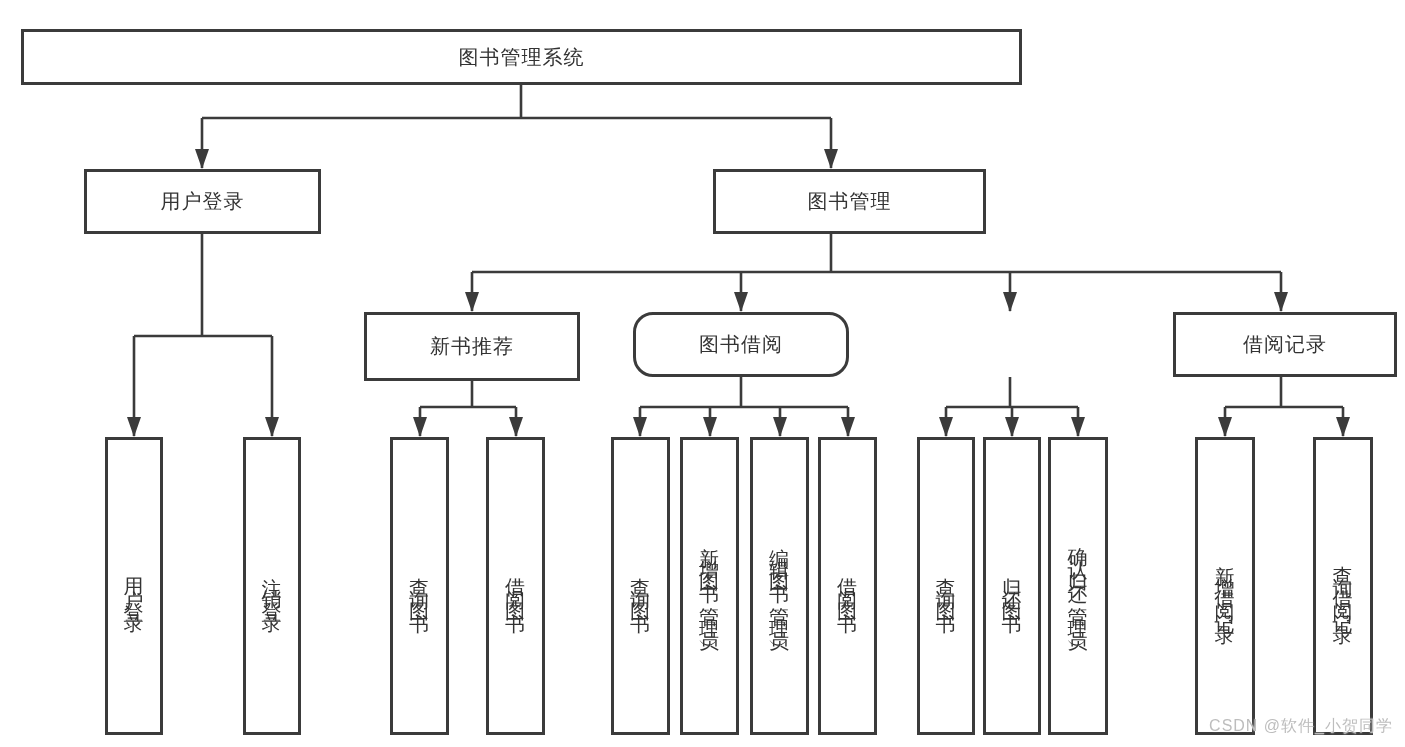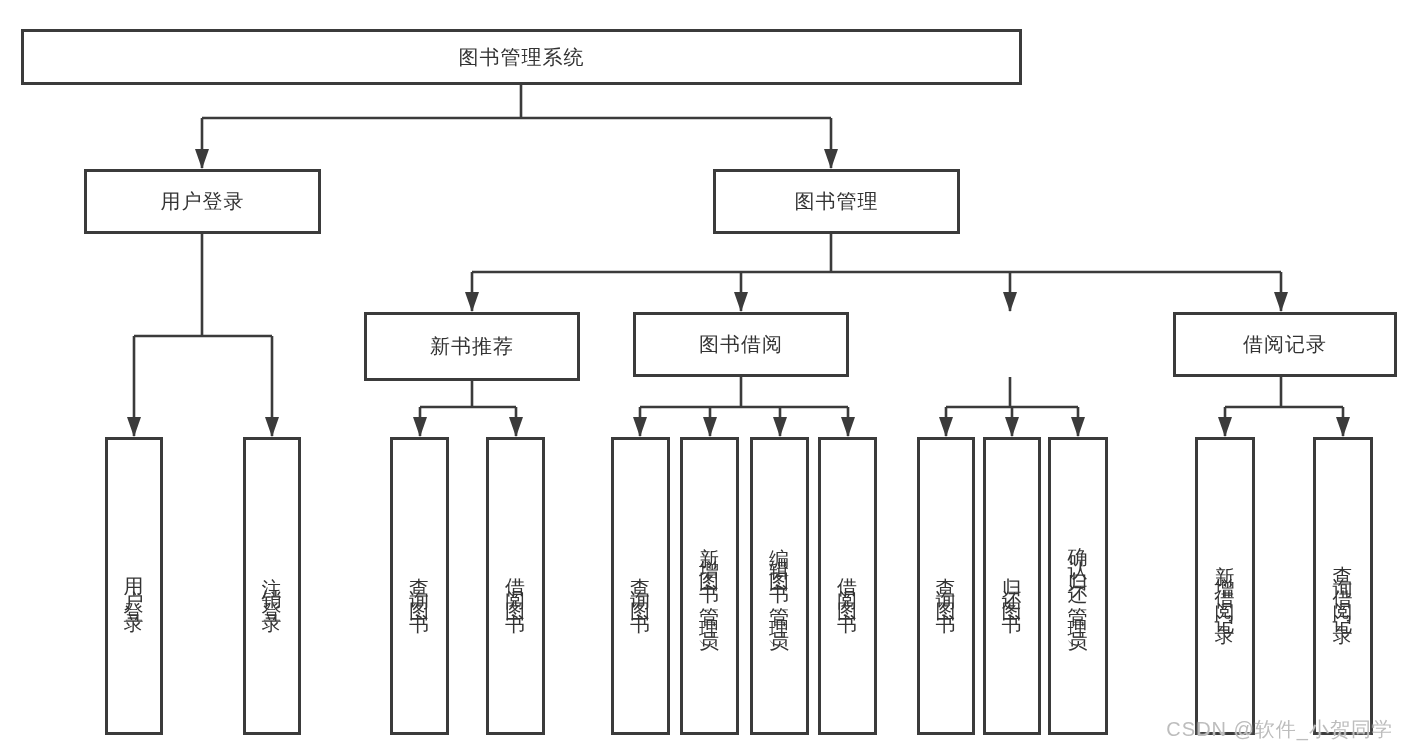--- a/index.html
+++ b/index.html
@@ -46,21 +46,21 @@
   .vbox {
     writing-mode: vertical-rl;
     text-orientation: mixed;
     letter-spacing: 12px;
     line-height: 1;
   }
   .watermark {
     position: absolute;
     top: 716px;
     right: 12px;
-    font-size: 20px;
+    font-size: 16px;
     color: var(--watermark);
     letter-spacing: 1px;
     white-space: nowrap;
     text-shadow: 0 0 2px #ffffff;
     z-index: 5;
   }
 </style>
 </head>
 <body>
 
@@ -98,24 +98,24 @@
     <path class="wire" d="M946 407 V436" marker-end="url(#arrow)"></path>
     <path class="wire" d="M1012 407 V436" marker-end="url(#arrow)"></path>
     <path class="wire" d="M1078 407 V436" marker-end="url(#arrow)"></path>
     <path class="wire" d="M1225 407 V436" marker-end="url(#arrow)"></path>
     <path class="wire" d="M1343 407 V436" marker-end="url(#arrow)"></path>
   </svg>
 
   <div class="node hbox" style="left:21px; top:13px; width:1001px; height:56px;margin-top:16px;">图书管理系统</div>
 
   <div class="node hbox" style="left:84px; top:169px; width:237px; height:65px;">用户登录</div>
-  <div class="node hbox" style="left:713px; top:169px; width:247px; height:65px;text-align:center;">图书管理</div>
+  <div class="node hbox" style="left:713px; top:169px; width:273px; height:65px;text-align:center;">图书管理</div>
 
   <div class="node hbox" style="left:364px; top:312px; width:216px; height:69px;">新书推荐</div>
-  <div class="node hbox" style="left:633px; top:312px; width:216px; height:65px;">图书借阅</div>
+  <div class="node hbox" style="left:633px; top:312px; width:216px; height:65px;border-radius:20px;">图书借阅</div>
   <div class="node hbox" style="left:1173px; top:312px; width:224px; height:65px;">借阅记录</div>
 
   <div class="node vbox" style="left:105px; top:437px; width:58px; height:298px;">用户登录</div>
   <div class="node vbox" style="left:243px; top:437px; width:58px; height:298px;">注销登录</div>
 
   <div class="node vbox" style="left:390px; top:437px; width:59px; height:298px;">查询图书</div>
   <div class="node vbox" style="left:486px; top:437px; width:59px; height:298px;">借阅图书</div>
 
   <div class="node vbox" style="left:611px; top:437px; width:59px; height:298px;">查询图书</div>
   <div class="node vbox" style="left:680px; top:437px; width:59px; height:298px;">新增图书（管理员）</div>

